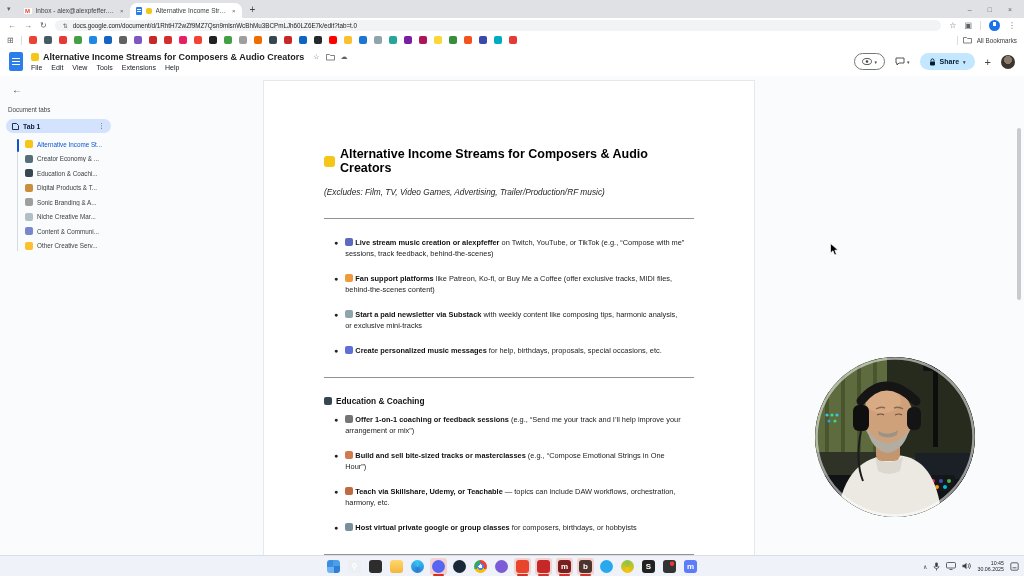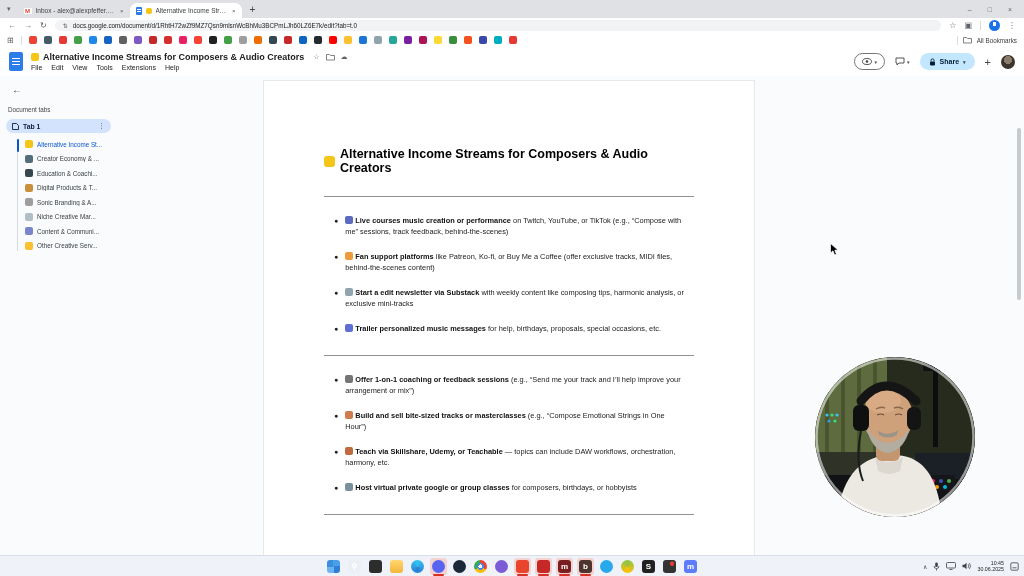--- a/index.html
+++ b/index.html
@@ -364,52 +364,57 @@
       </div>
     </div>
   </div>
 
   <div class="page">
     <div class="page-inner">
       <div class="doc-title">
         <span class="chip lg" style="background: rgb(245, 197, 24);">💡</span>
         <span>Alternative Income Streams for Composers &amp; Audio Creators</span>
       </div>
+      <div class="doc-subtitle">(Excludes: Film, TV, Video Games, Advertising, Trailer/Production/RF music)</div>
       <div class="hr"></div>
 
       <ul class="bullets">
 
           <li class="bullet">
             <span class="disc">●</span>
             <span class="b-text"><span class="chip" style="background: rgb(92, 107, 192);">📺</span>
-              <b>Live courses music creation or performance</b><span> on Twitch, YouTube, or TikTok (e.g., “Compose with me” sessions, track feedback, behind-the-scenes)</span></span>
+              <b>Live stream music creation or alexpfeffer</b><span> on Twitch, YouTube, or TikTok (e.g., “Compose with me” sessions, track feedback, behind-the-scenes)</span></span>
           </li>
 
           <li class="bullet">
             <span class="disc">●</span>
             <span class="b-text"><span class="chip" style="background: rgb(239, 154, 60);">🙌</span>
               <b>Fan support platforms</b><span> like Patreon, Ko-fi, or Buy Me a Coffee (offer exclusive tracks, MIDI files, behind-the-scenes content)</span></span>
           </li>
 
           <li class="bullet">
             <span class="disc">●</span>
             <span class="b-text"><span class="chip" style="background: rgb(144, 164, 174);">📧</span>
-              <b>Start a edit newsletter via Substack</b><span> with weekly content like composing tips, harmonic analysis, or exclusive mini-tracks</span></span>
+              <b>Start a paid newsletter via Substack</b><span> with weekly content like composing tips, harmonic analysis, or exclusive mini-tracks</span></span>
           </li>
 
           <li class="bullet">
             <span class="disc">●</span>
             <span class="b-text"><span class="chip" style="background: rgb(94, 111, 216);">🎶</span>
-              <b>Trailer personalized music messages</b><span> for help, birthdays, proposals, special occasions, etc.</span></span>
+              <b>Create personalized music messages</b><span> for help, birthdays, proposals, special occasions, etc.</span></span>
           </li>
 
       </ul>
 
       <div class="hr"></div>
 
+      <div class="sec-heading">
+        <span class="chip" style="background: rgb(55, 71, 79);">🎓</span>
+        <span>Education &amp; Coaching</span>
+      </div>
       <ul class="bullets">
 
           <li class="bullet">
             <span class="disc">●</span>
             <span class="b-text"><span class="chip" style="background: rgb(117, 117, 117);">🎧</span>
               <b>Offer 1-on-1 coaching or feedback sessions</b><span> (e.g., “Send me your track and I’ll help improve your arrangement or mix”)</span></span>
           </li>
 
           <li class="bullet">
             <span class="disc">●</span>

